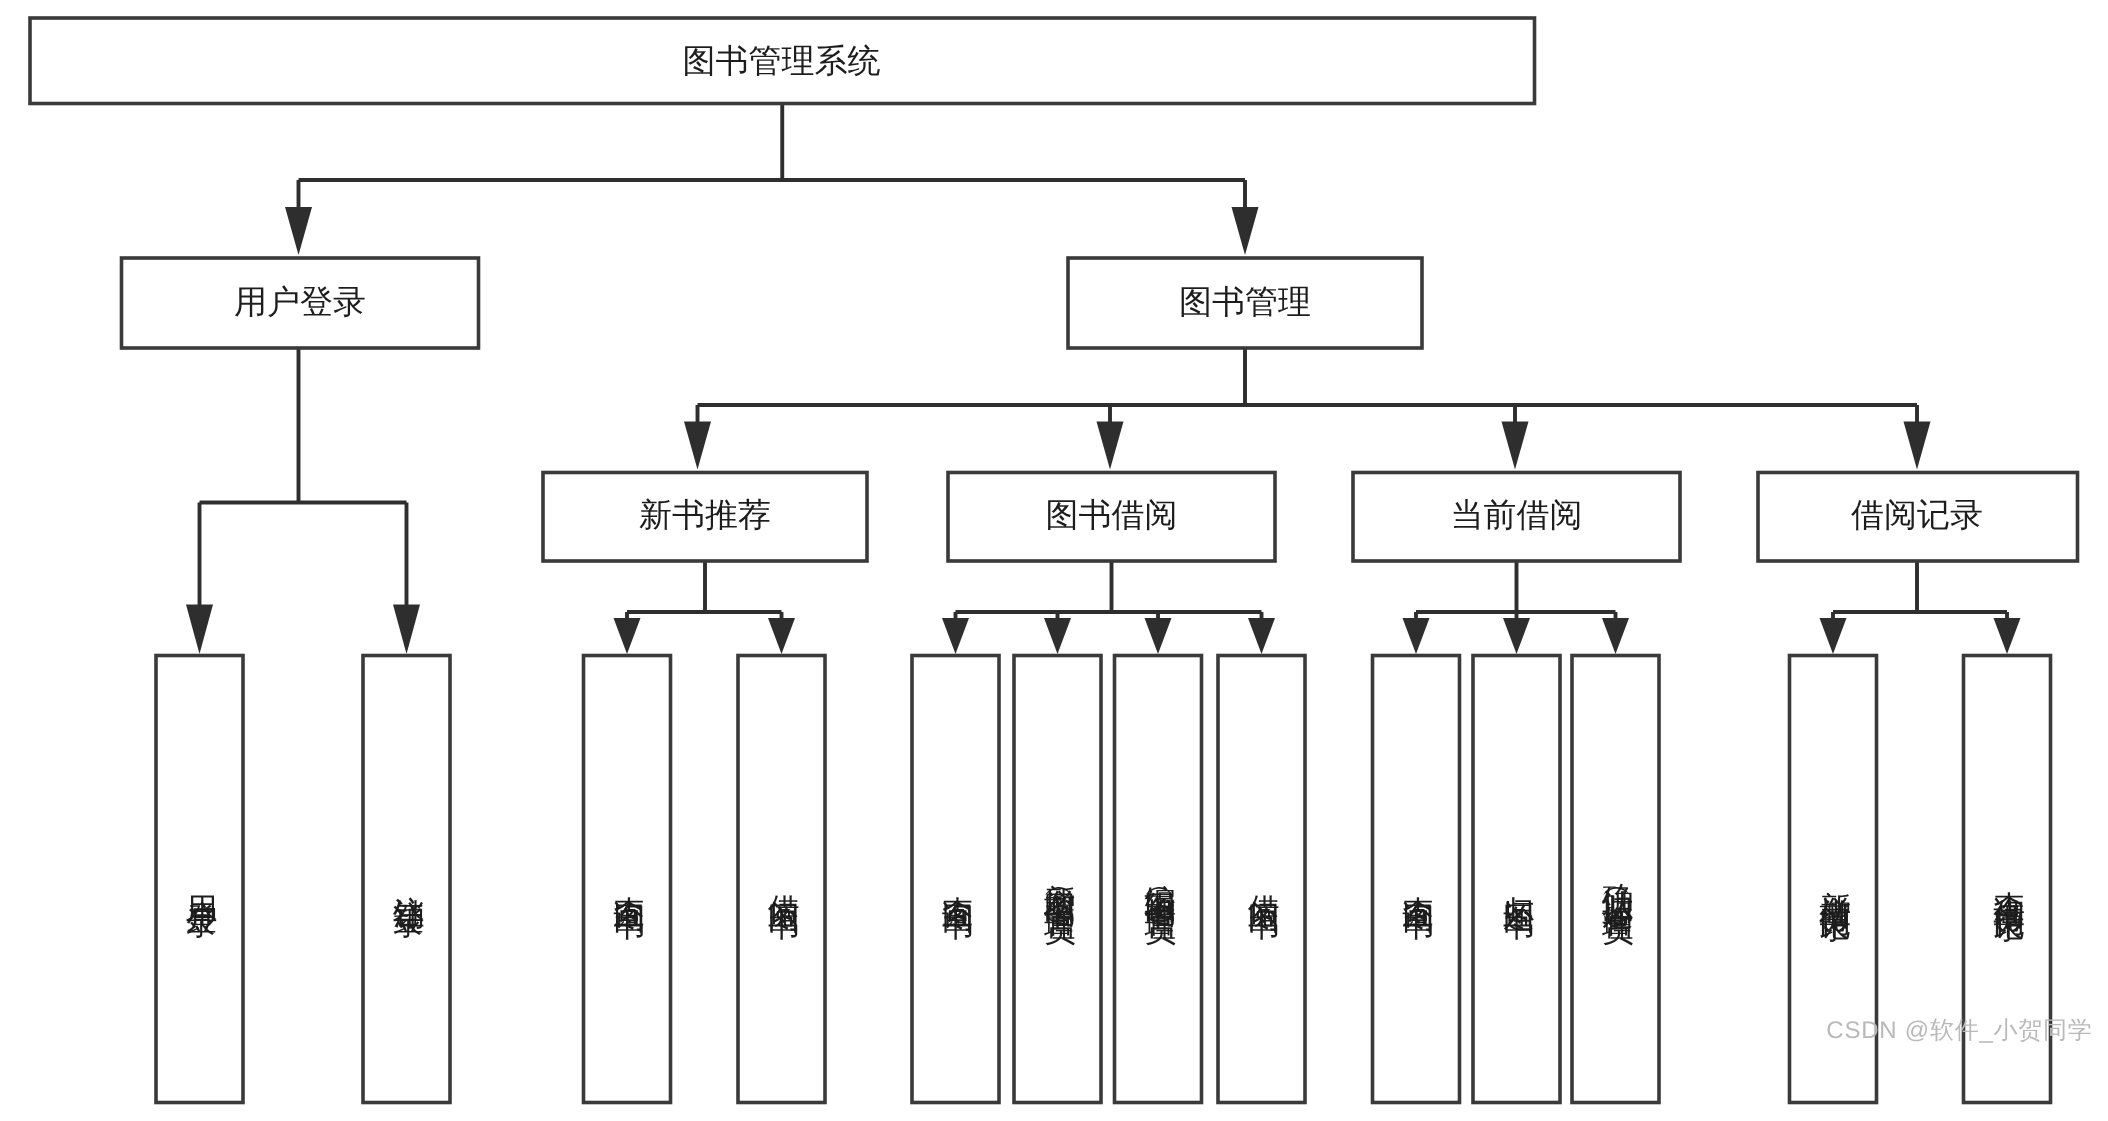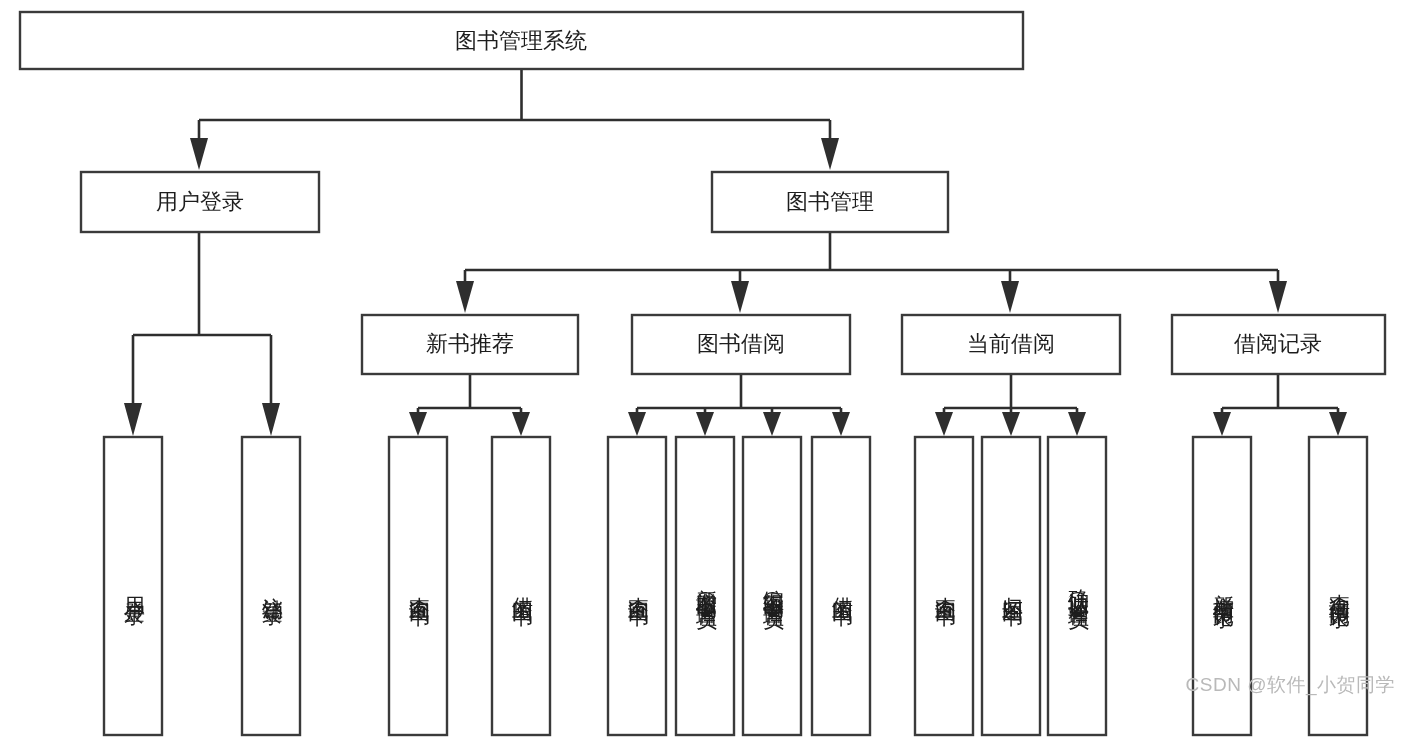--- a/index.html
+++ b/index.html
@@ -53,21 +53,21 @@
   }
   .arrow-head {
     fill: #2e2e2e;
     stroke: none;
   }
   .watermark {
     position: absolute;
     right: 10px;
     bottom: 4px;
     font-family: "Liberation Sans", sans-serif;
-    font-size: 19px;
+    font-size: 16px;
     color: #b9b9b9;
     white-space: nowrap;
     letter-spacing: 0.5px;
   }
 </style>
 </head>
 <body>
 
 <div id="diagram-root">
   <svg class="diagram" viewBox="0 0 1405 747" xmlns="http://www.w3.org/2000/svg">

